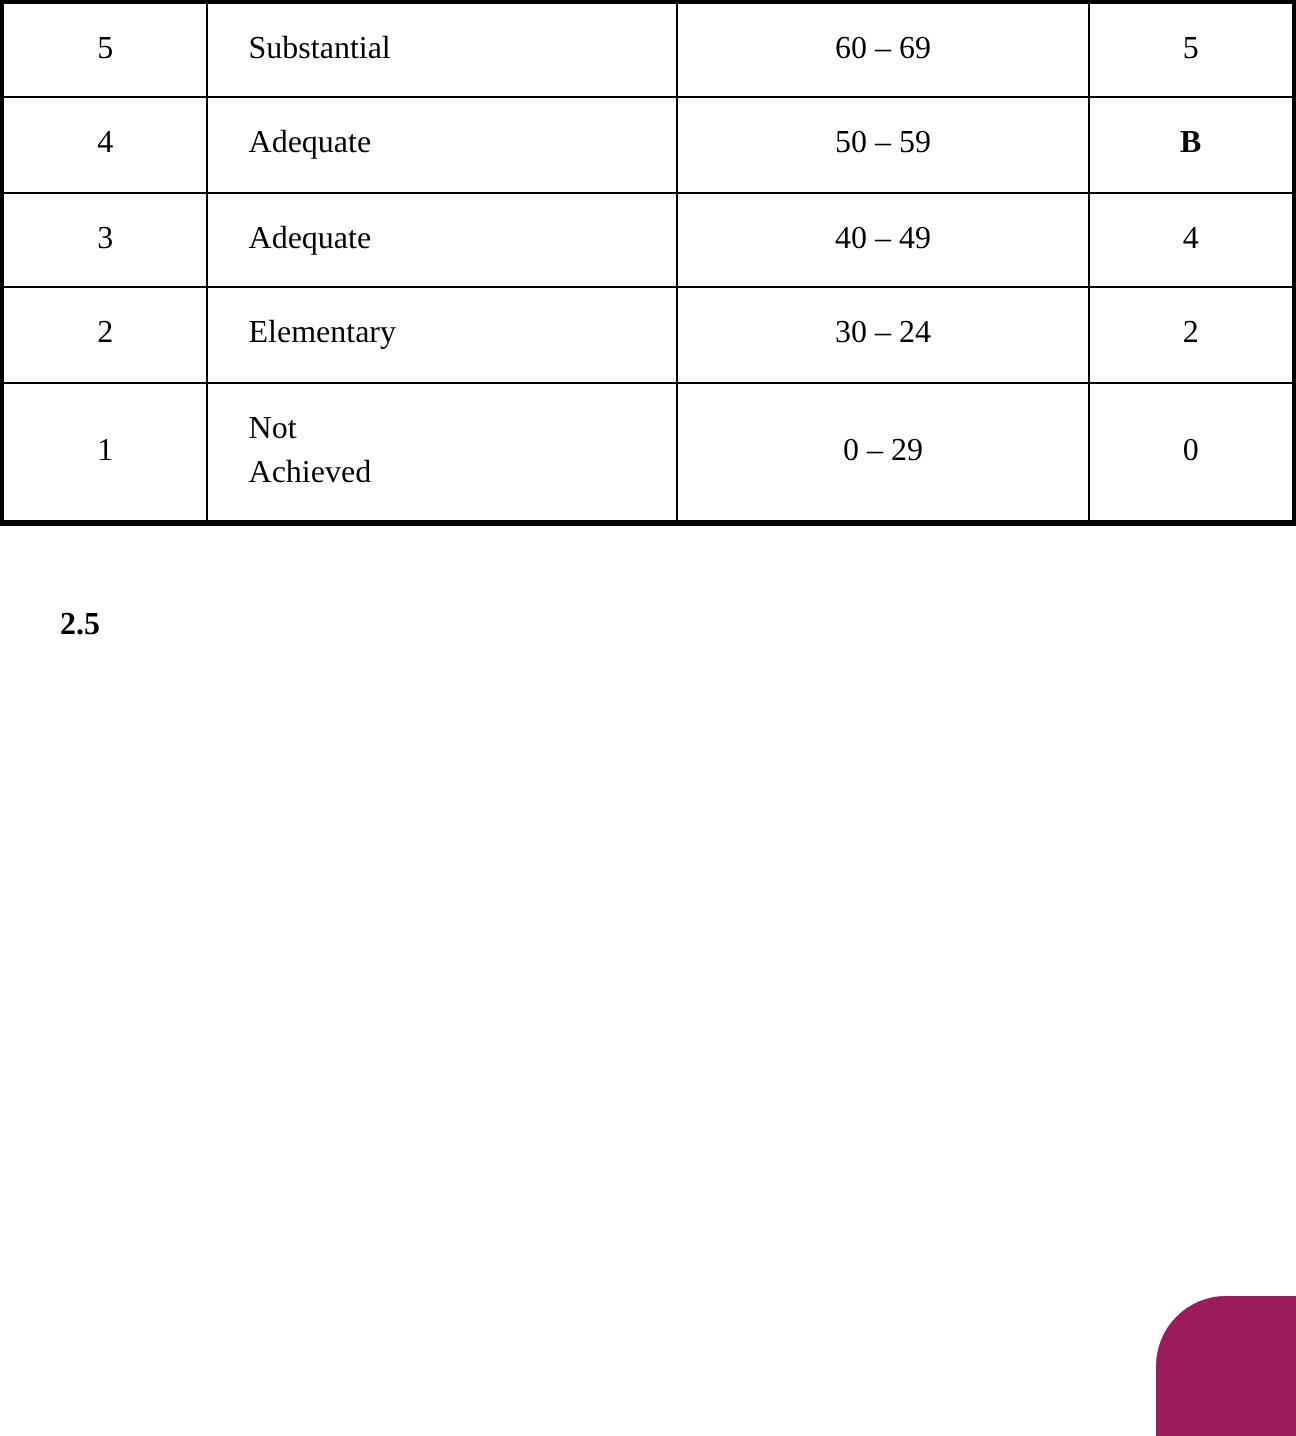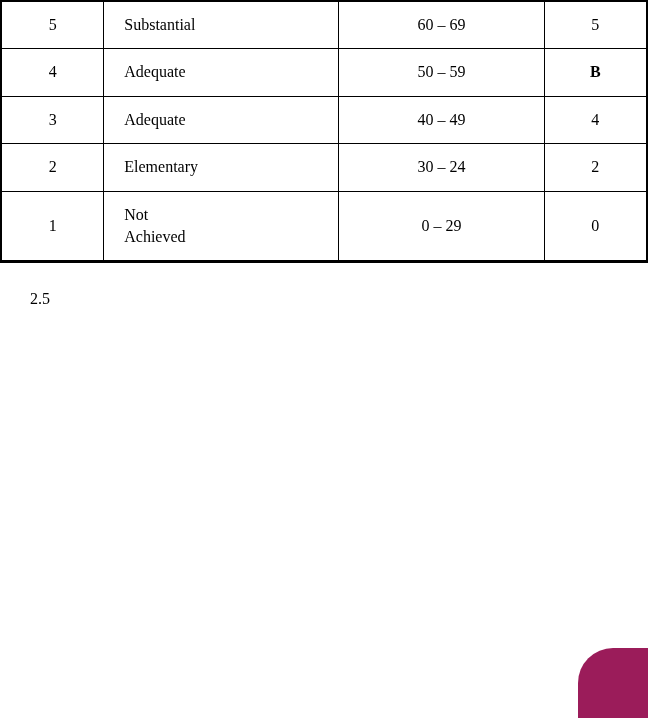--- a/index.html
+++ b/index.html
@@ -75,21 +75,22 @@
     
     .table-bottom-border {
       border-bottom: 2px solid #000;
       width: 100%;
       height: 2px;
       background: #000;
     }
 
     
     .questions-section {
-      padding: 24px 30px 20px 30px;
+      padding: 38px 30px 20px 30px;
+      font-weight: bold;
     }
 
     .question-item {
       display: flex;
       align-items: flex-start;
       margin-bottom: 28px;
       line-height: 1.5;
     }
 
     .question-number {

